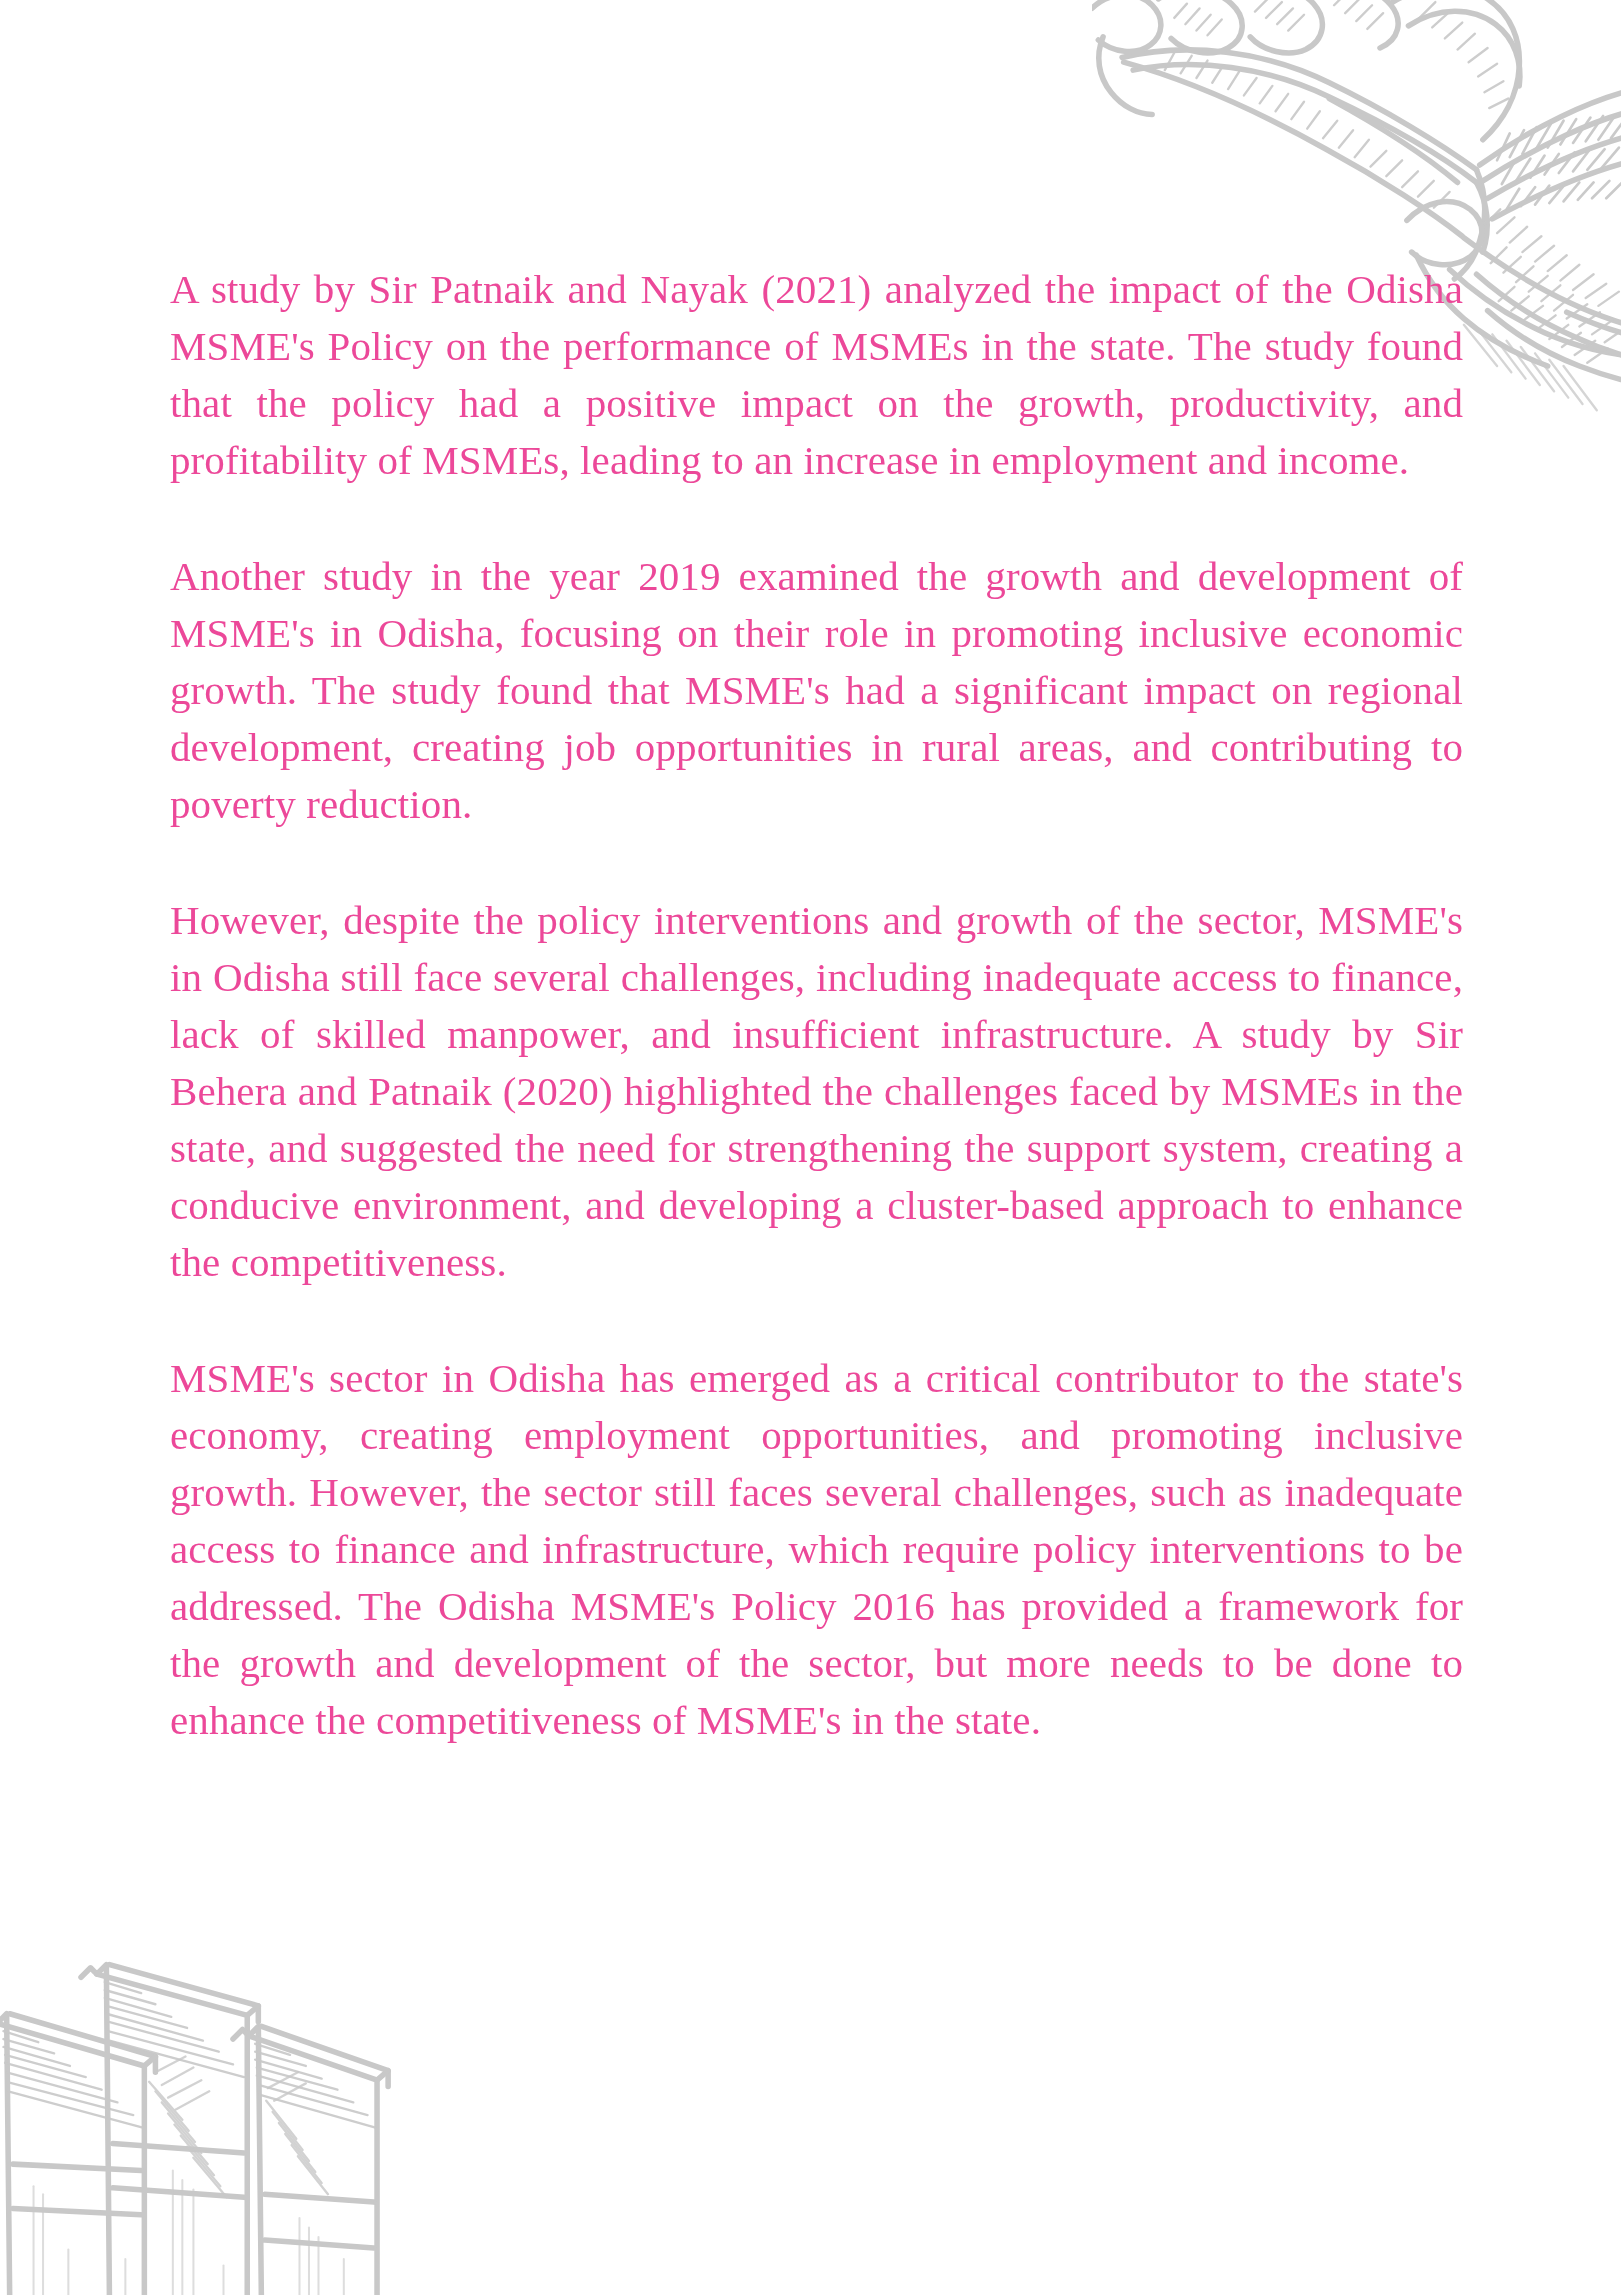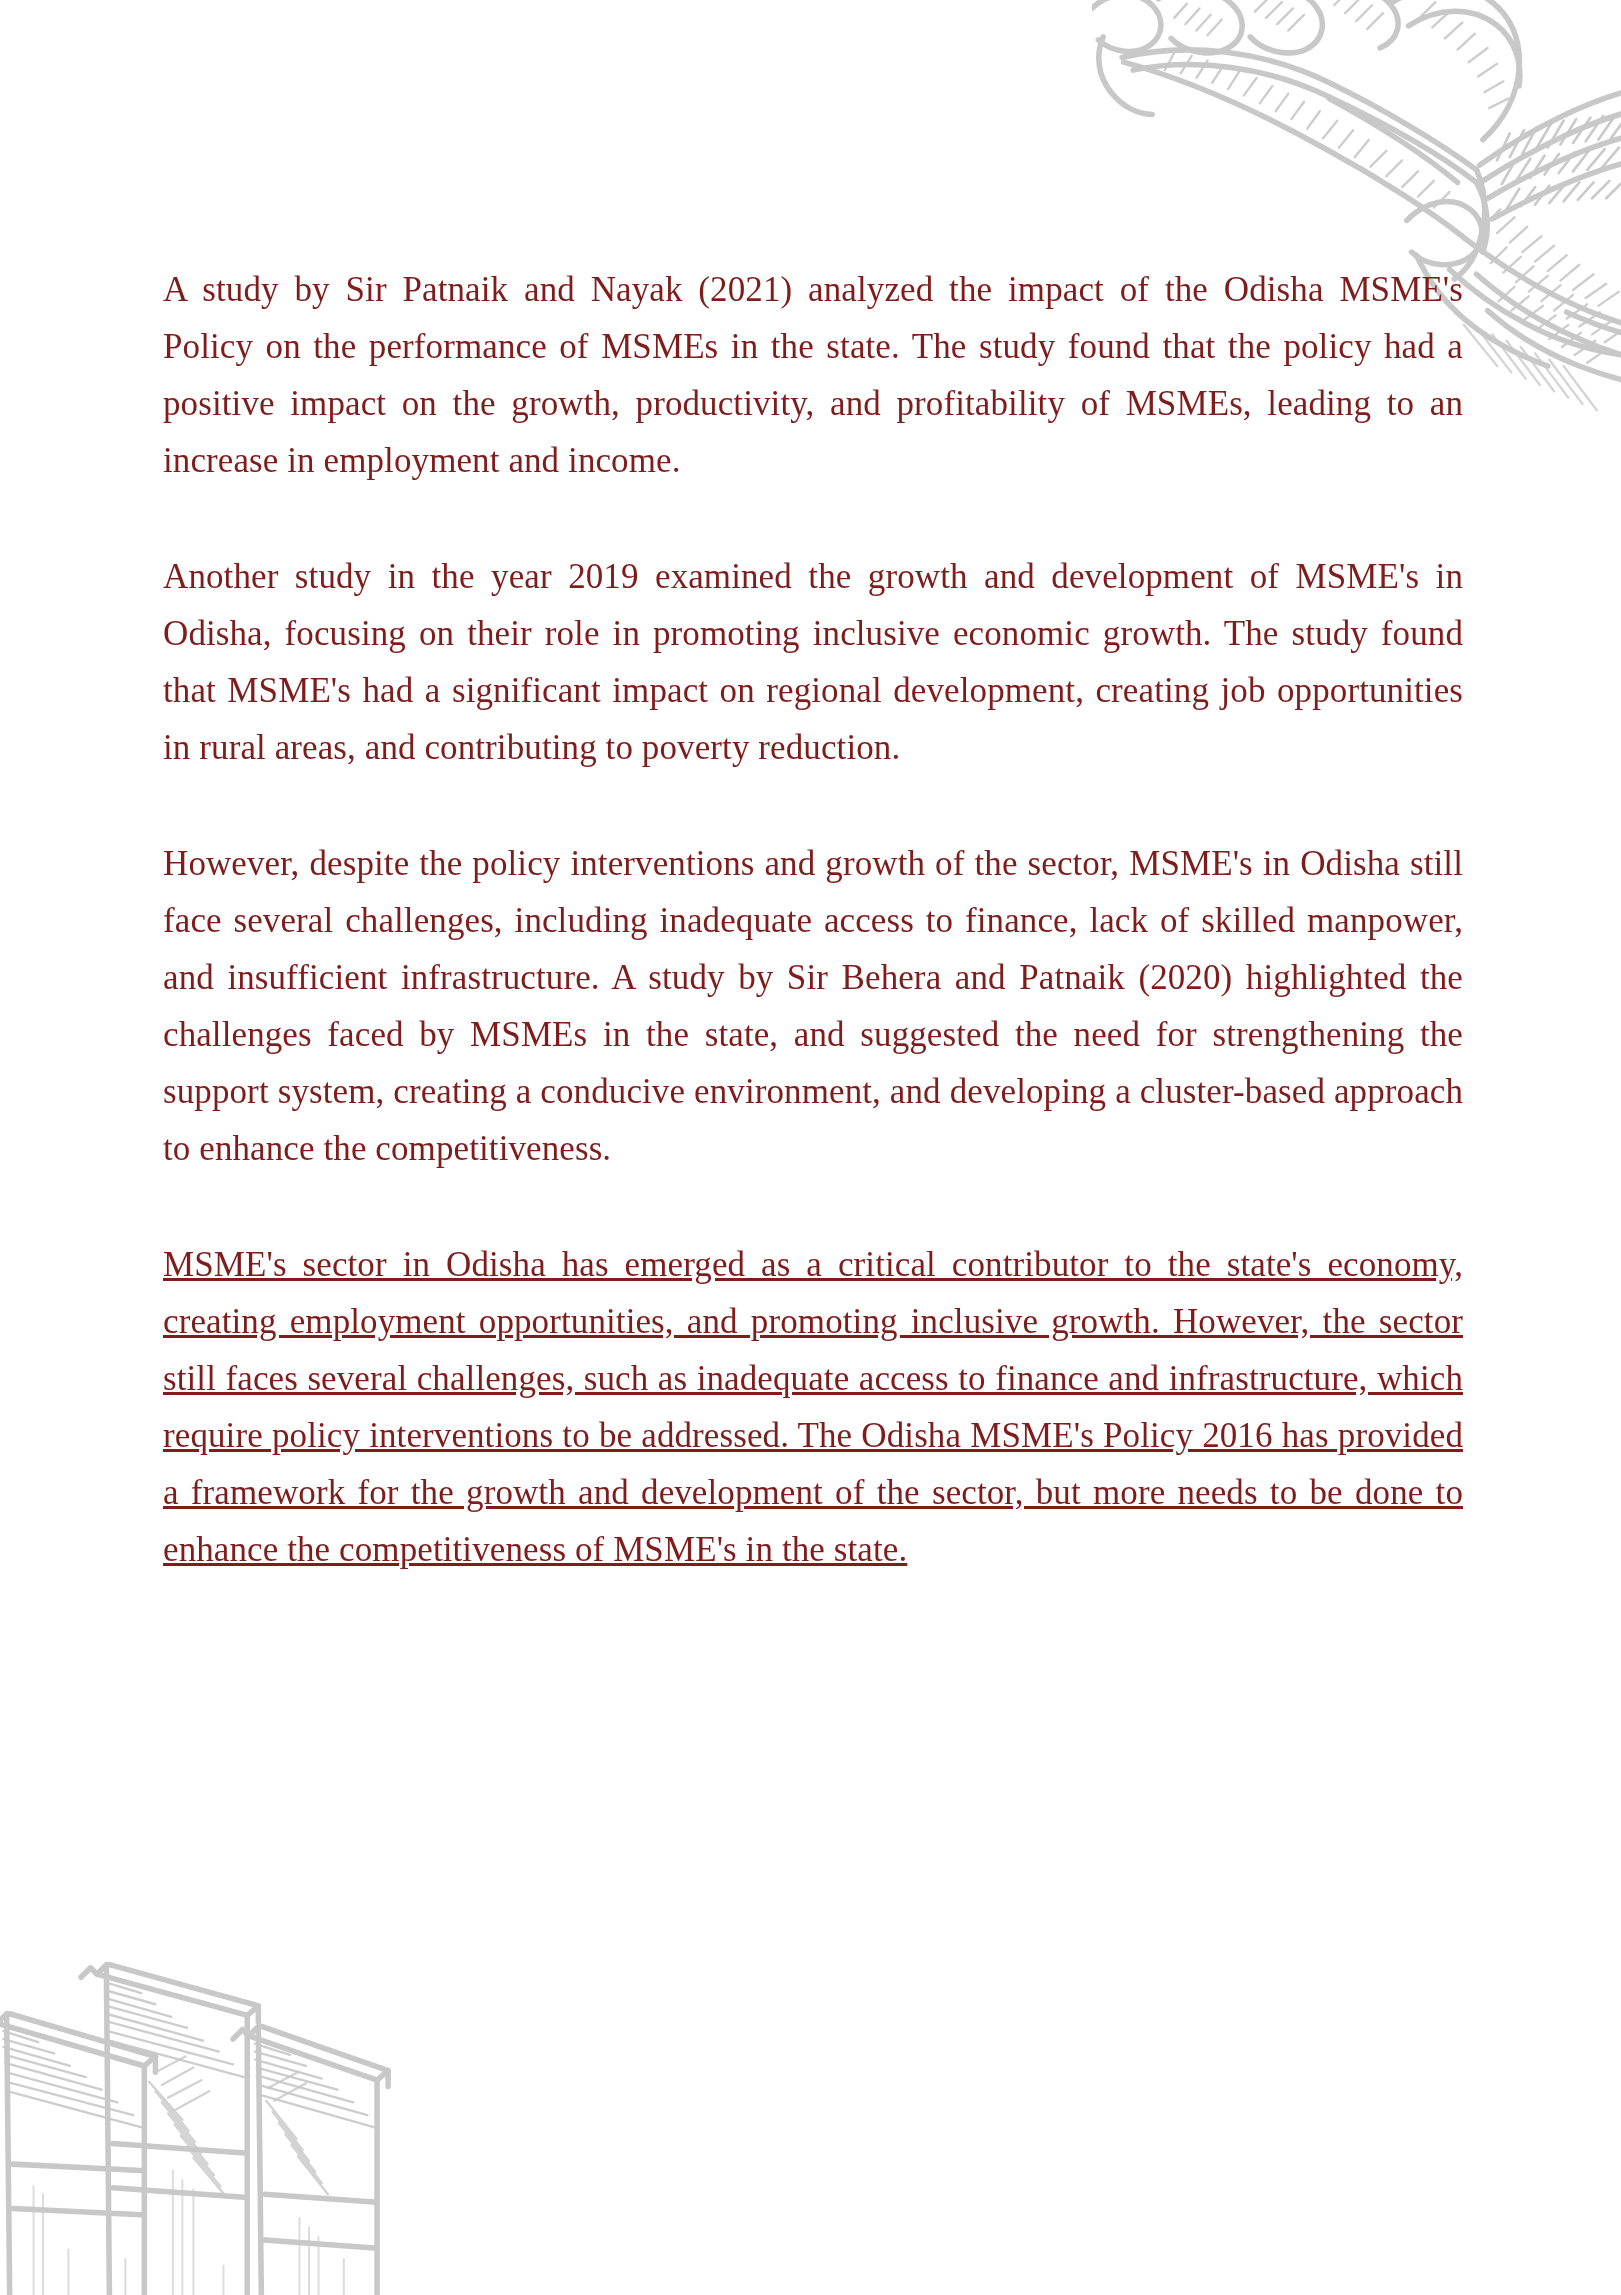--- a/index.html
+++ b/index.html
@@ -48,32 +48,31 @@
   }
 
   
   #article {
     position: absolute;
     left: 154px;
     top: 261px;
     width: 1309px;
   }
   .para {
-    margin: 0 0 59px 9px;
-    font-size: 35px;
+    margin: 0 0 59px 16px;
+    font-size: 41px;
     line-height: 57px;
-    color: #7f1d1d;
+    color: #ec4899;
     text-align: justify;
     text-justify: inter-word;
     letter-spacing: 0.1px;
     font-weight: 400;
   }
   .para:last-child {
     margin-bottom: 0;
-    text-decoration: underline;
   }
 </style>
 </head>
 <body>
 
 <div id="page">
 
   <div class="decor" id="decor-top-right">
     <svg viewBox="0 0 680 600" xmlns="http://www.w3.org/2000/svg" fill="none" stroke="#c8c8c8" stroke-linecap="round" stroke-linejoin="round">
       <g stroke-width="7">

